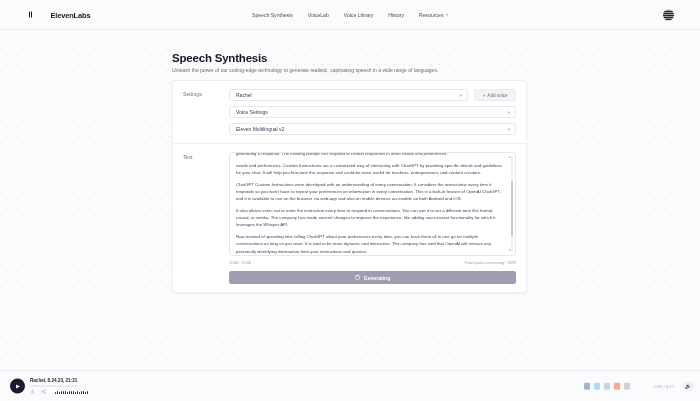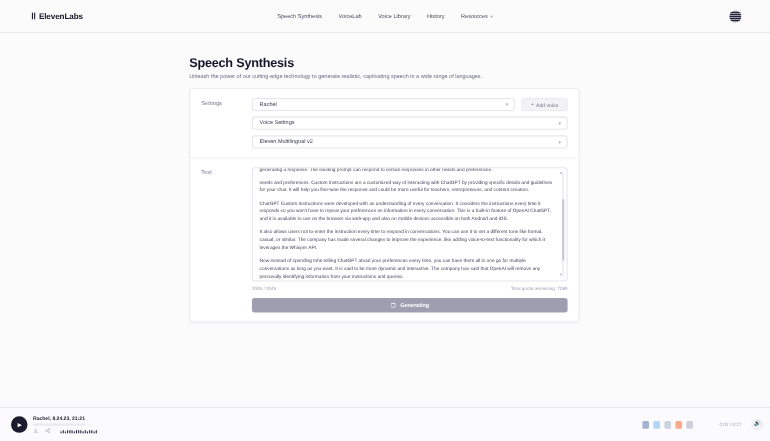--- a/index.html
+++ b/index.html
@@ -22,21 +22,21 @@
   
   .header {
     position: absolute; left: 0; top: 0; width: 700px; height: 30px;
     background: #fbfbfc;
     border-bottom: 1px solid #ebebef;
     display: flex; align-items: center;
     z-index: 5;
   }
   .logo {
     position: absolute; left: 29px; top: 50%; transform: translateY(-50%);
-    display: flex; align-items: center; gap: 3px;
+    display: flex; align-items: center; gap: 18px;
   }
   .logo-mark { display: flex; gap: 1px; align-items: center; }
   .logo-mark i { display: block; width: 1.2px; height: 6.5px; background: #1a1a2e; }
   .logo-text { font-size: 7.4px; font-weight: 700; color: #16162a; letter-spacing: -0.1px; }
 
   .nav {
     position: absolute; left: 0; right: 0; top: 50%; transform: translateY(-50%);
     display: flex; justify-content: center; align-items: center; gap: 15px;
   }
   .nav-item {

